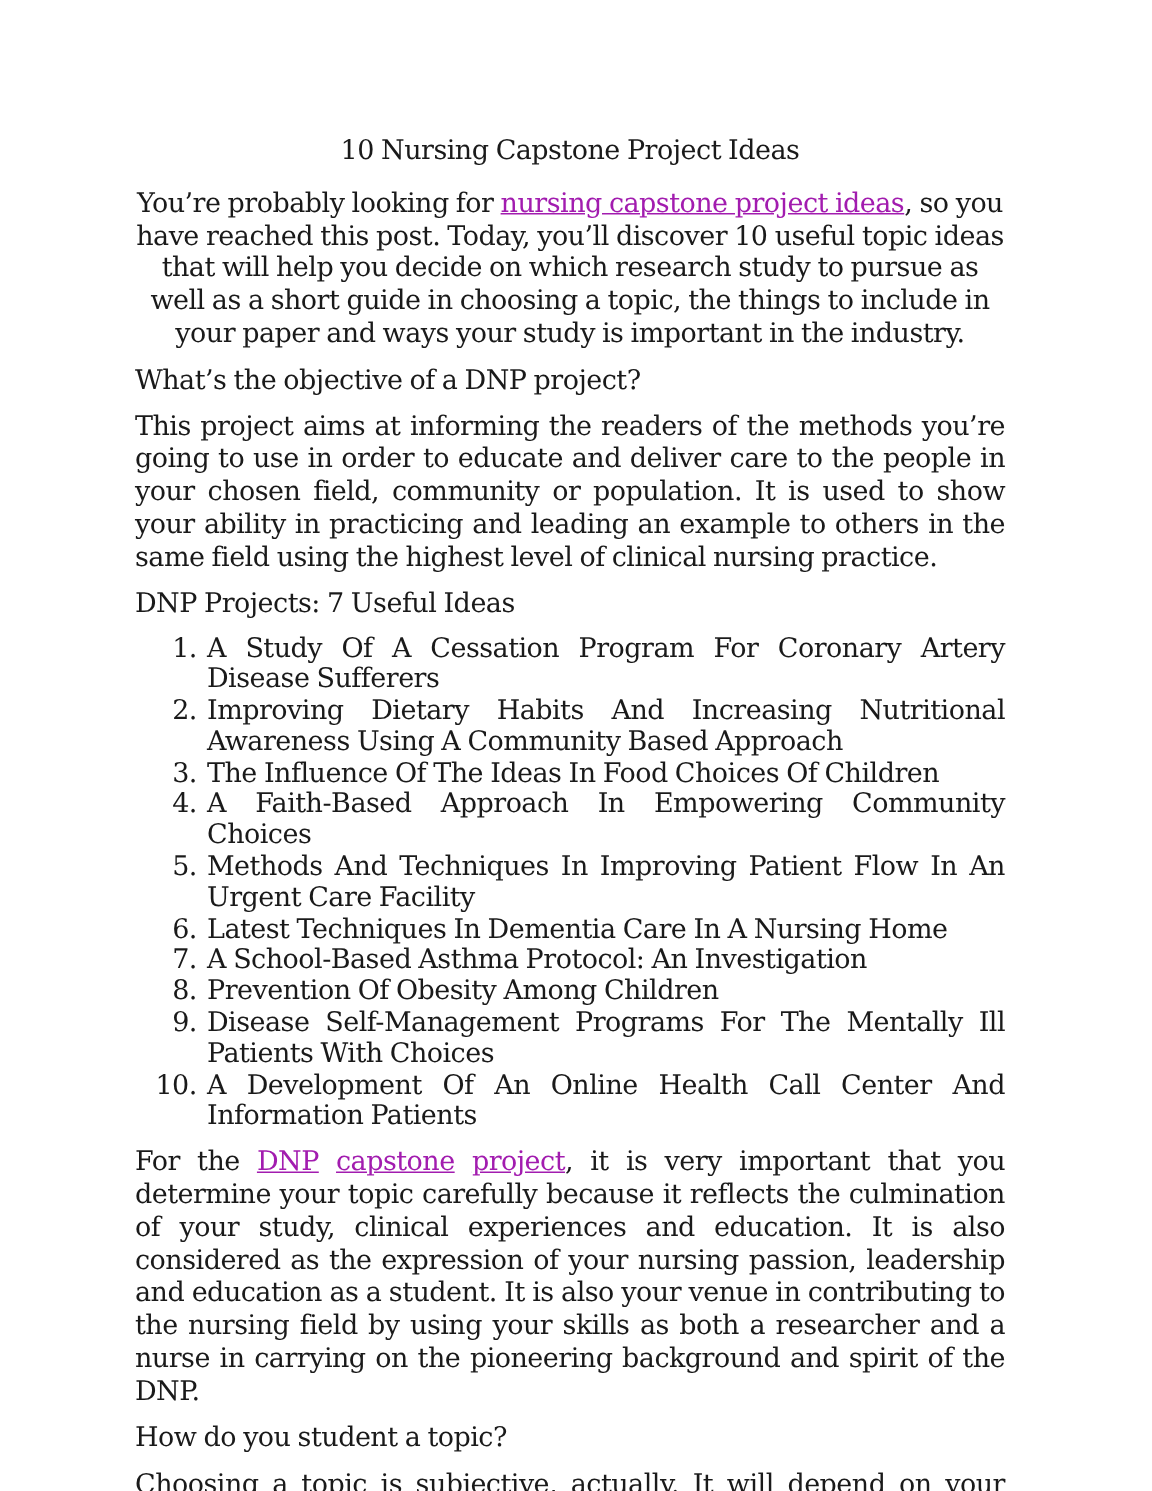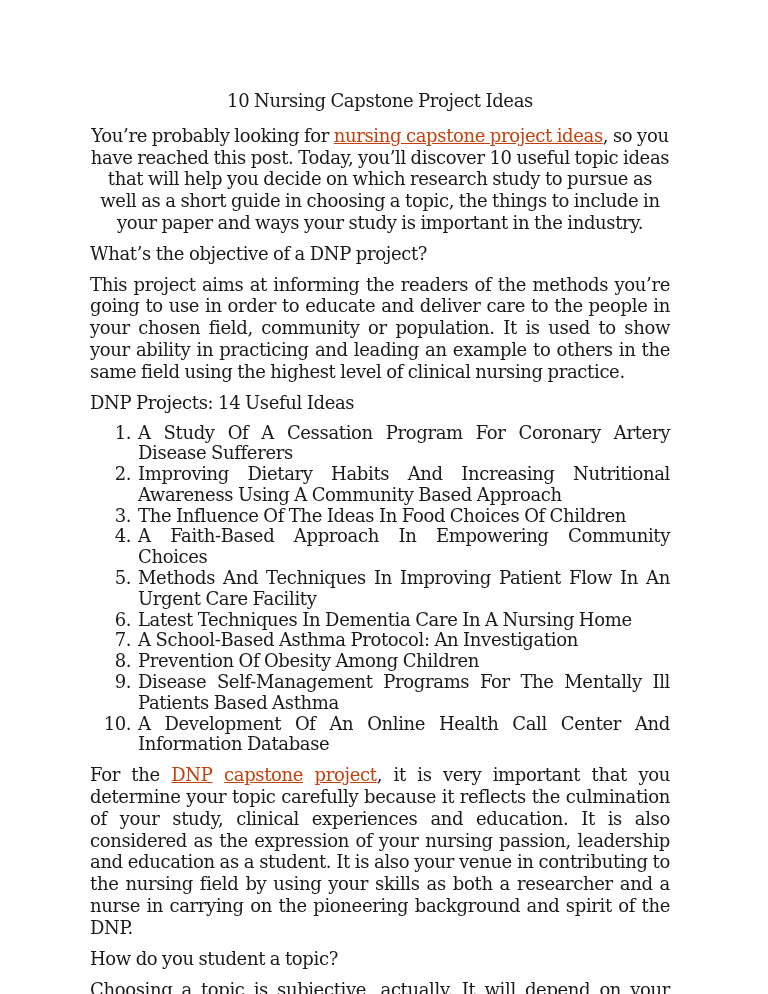--- a/index.html
+++ b/index.html
@@ -37,21 +37,21 @@
     .heading {
       margin: 0 0 10px 0;
       line-height: 21px;
     }
     .para {
       text-align: justify;
       line-height: 21.8px;
       margin: 0 0 9px 0;
     }
     a.link {
-      color: #c2410c;
+      color: #a21caf;
     }
     ol.ideas {
       margin: 0 0 9px 0;
       padding: 0 0 0 46px;
       line-height: 20.8px;
     }
     ol.ideas li {
       text-align: justify;
       padding-left: 2px;
     }
@@ -62,33 +62,33 @@
 <div class="page">
 
   <div class="title">10 Nursing Capstone Project Ideas</div>
 
   <p class="intro"><span>You’re probably looking for </span><a class="link" href="#">nursing capstone project ideas</a><span>, so you have reached this post.  Today, you’ll discover 10 useful topic ideas that will help you decide on which research study to pursue as well as a short guide in choosing a topic, the things to include in your paper and ways your study is important in the industry.</span></p>
 
   <p class="heading">What’s the objective of a DNP project?</p>
 
   <p class="para">This project aims at informing the readers of the methods you’re going to use in order to educate and deliver care to the people in your chosen field, community or population. It is used to show your ability in practicing and leading an example to others in the same field using the highest level of clinical nursing practice.</p>
 
-  <p class="heading">DNP Projects: 14 Useful Ideas</p>
+  <p class="heading">DNP Projects: 7 Useful Ideas</p>
 
   <ol class="ideas">
     <li>A Study Of A Cessation Program For Coronary Artery Disease Sufferers</li>
     <li>Improving Dietary Habits And Increasing Nutritional Awareness Using A Community Based Approach</li>
     <li>The Influence Of The Ideas In Food Choices Of Children</li>
     <li>A Faith-Based Approach In Empowering Community Choices</li>
     <li>Methods And Techniques In Improving Patient Flow In An Urgent Care Facility</li>
     <li>Latest Techniques In Dementia Care In A Nursing Home</li>
     <li>A School-Based Asthma Protocol: An Investigation</li>
     <li>Prevention Of Obesity Among Children</li>
-    <li>Disease Self-Management Programs For The Mentally Ill Patients Based Asthma</li>
-    <li>A Development Of An Online Health Call Center And Information Database</li>
+    <li>Disease Self-Management Programs For The Mentally Ill Patients With Choices</li>
+    <li>A Development Of An Online Health Call Center And Information Patients</li>
   </ol>
 
 
   <p class="para"><span>For the </span><a class="link" href="#">DNP</a> <a class="link" href="#">capstone</a> <a class="link" href="#">project</a><span>, it is very important that you determine your topic carefully because it reflects the culmination of your study, clinical experiences and education. It is also considered as the expression of your nursing passion, leadership and education as a student. It is also your venue in contributing to the nursing field by using your skills as both a researcher and a nurse in carrying on the pioneering background and spirit of the DNP.</span></p>
 
   <p class="heading">How do you student a topic?</p>
 
   <p class="para">Choosing a topic is subjective, actually. It will depend on your experience and interest. In this case, it is essential that you consult either the committee or your adviser to guide you through the selection process. And then when selecting a study or phenomenon of</p>
 
 </div>

